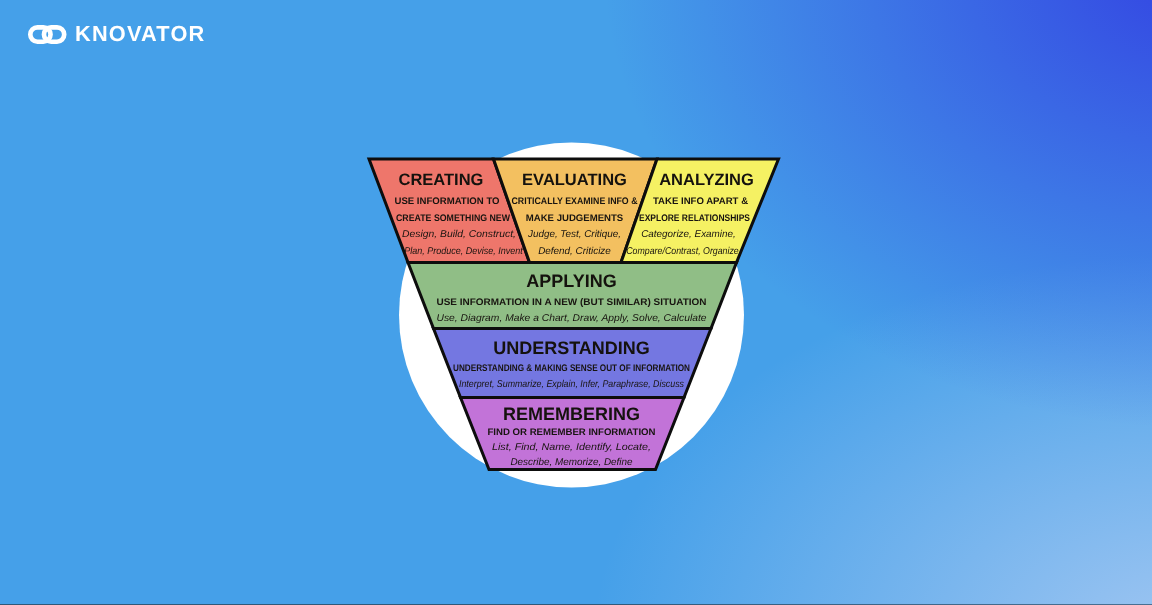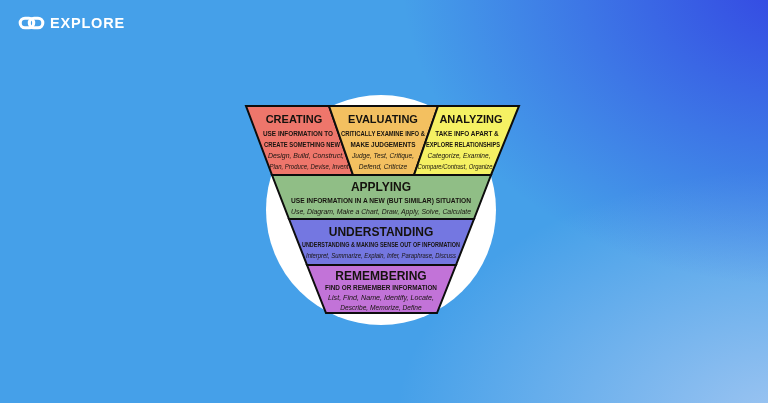--- a/index.html
+++ b/index.html
@@ -36,21 +36,21 @@
 </head>
 <body>
 
 <div class="stage">
 
   <div class="logo">
     <svg class="logo-icon" width="27" height="18" viewBox="0 0 27 18">
       <rect x="2.2" y="4.2" width="13.5" height="9.6" rx="4.8" fill="none" stroke="#ffffff" stroke-width="3.1"></rect>
       <rect x="11.3" y="4.2" width="13.5" height="9.6" rx="4.8" fill="none" stroke="#ffffff" stroke-width="3.1"></rect>
     </svg>
-    <span class="logo-text">EXPLORE</span>
+    <span class="logo-text">KNOVATOR</span>
   </div>
 
   <div class="circle"></div>
 
   <svg class="pyramid" width="768" height="403" viewBox="0 0 768 403">
 
     <g>
       <polygon class="cell" points="246,106 329,106 353,175 272,175" fill="#EE766B"></polygon>
       <text class="t-title" x="294" y="123">CREATING</text>
       <text class="t-desc" x="298" y="136">USE INFORMATION TO</text>

